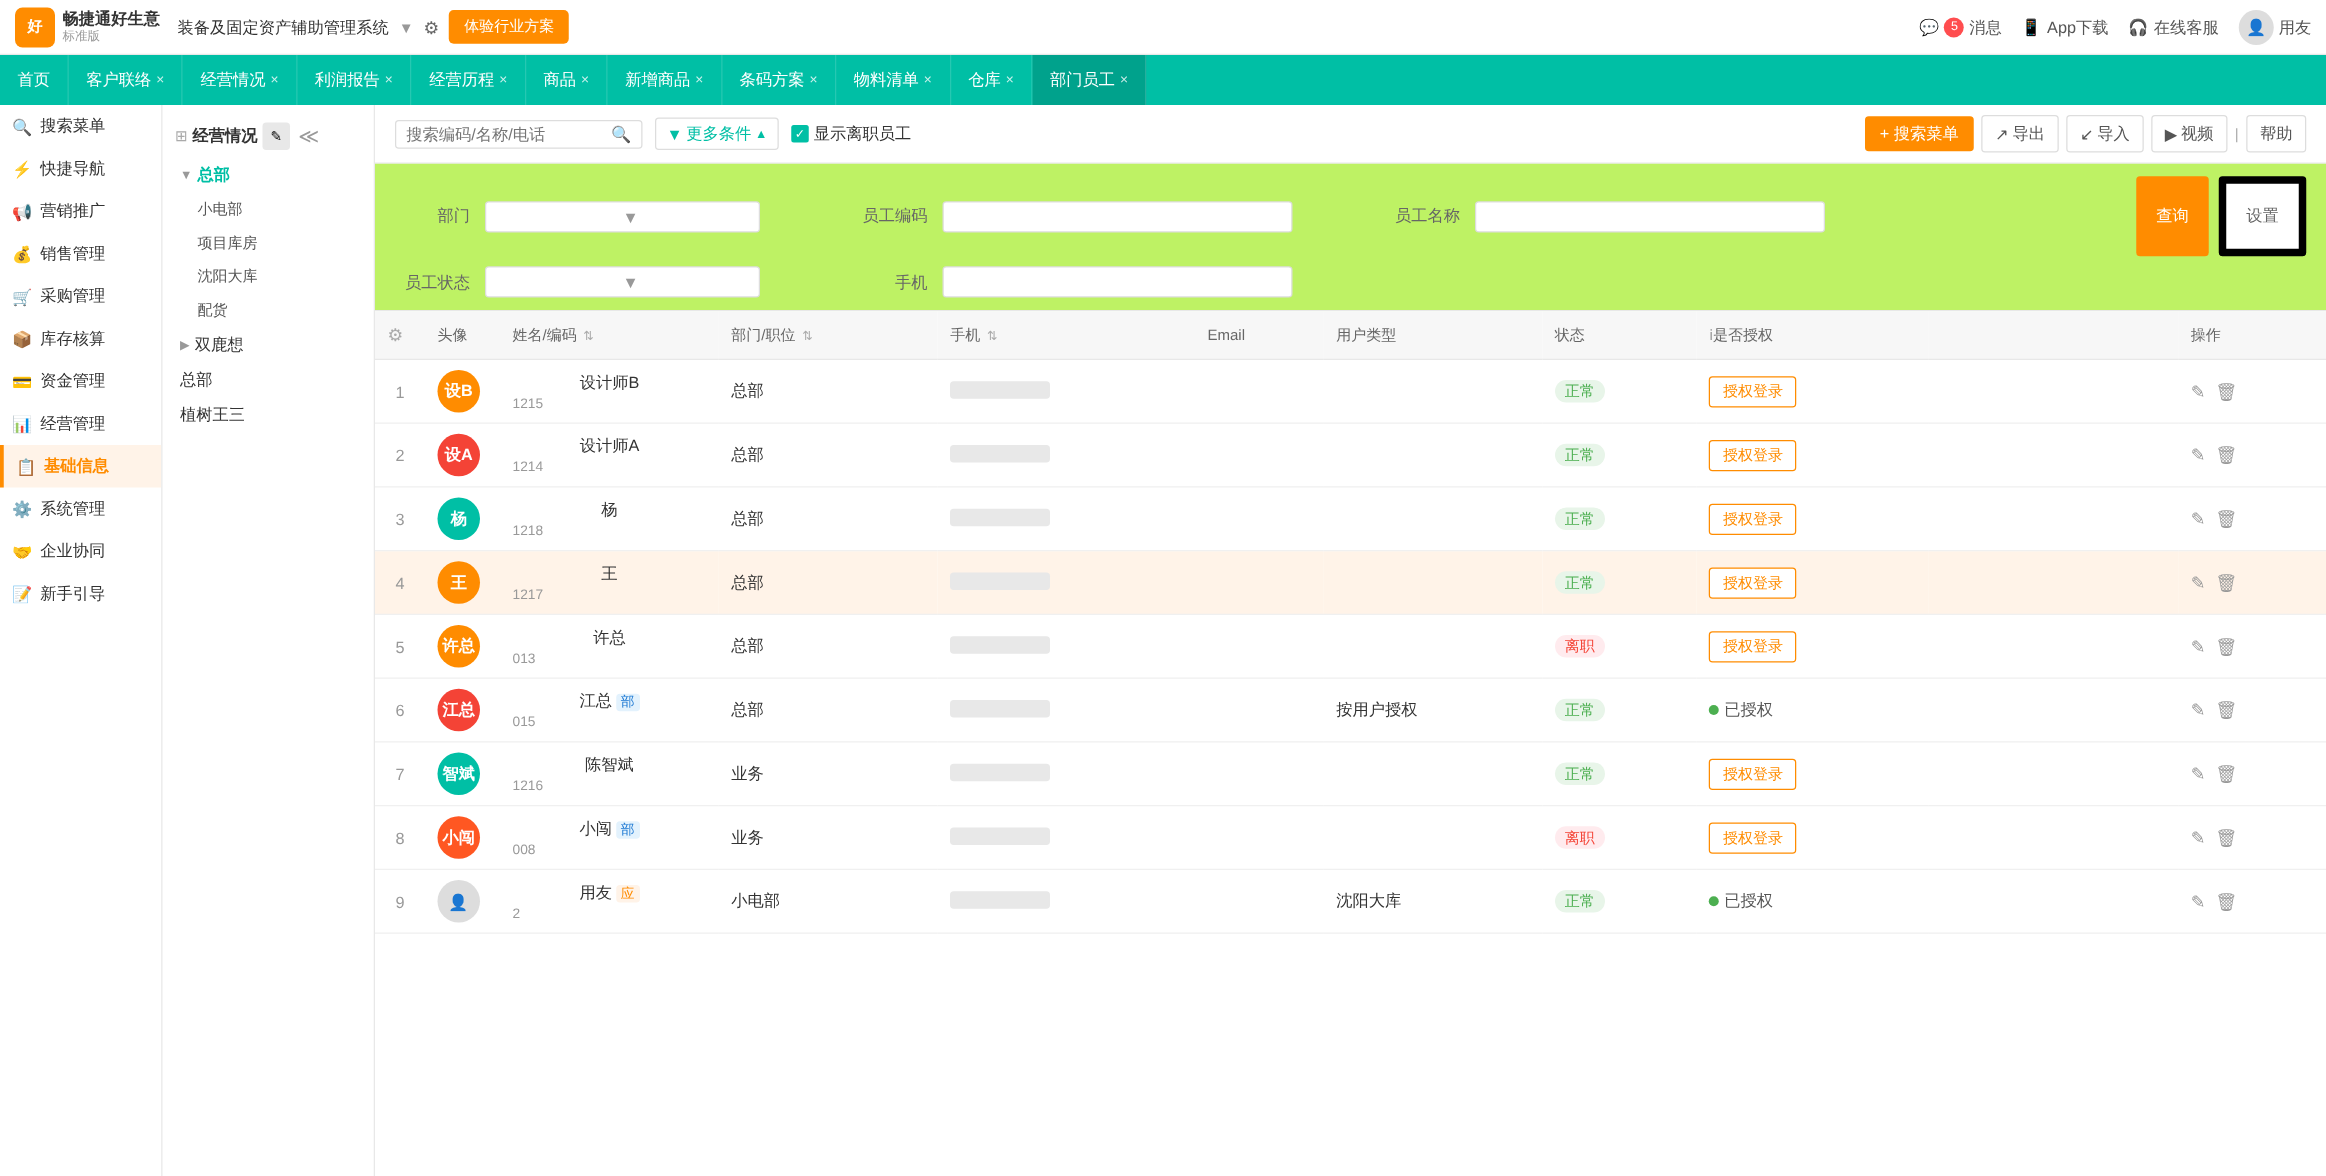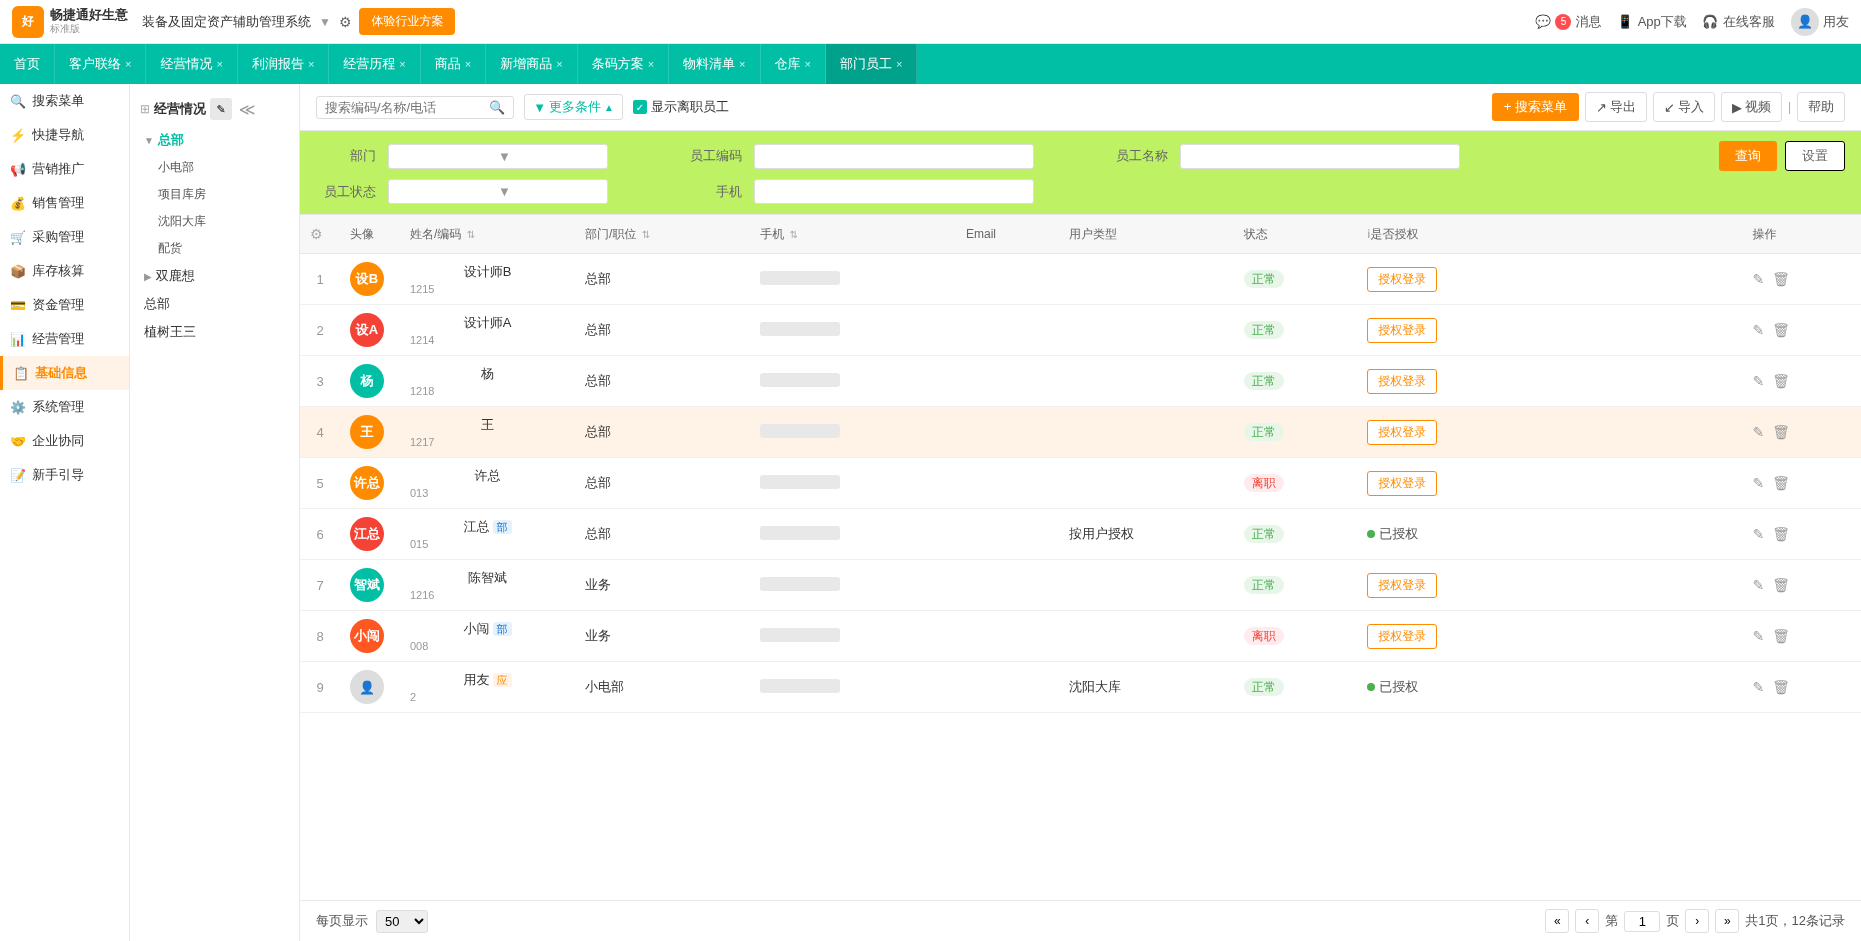--- a/index.html
+++ b/index.html
@@ -56,21 +56,21 @@
     .filter-bar { background: #bef264; border-bottom: 1px solid #e8e8e8; padding: 10px 16px; flex-shrink: 0; }
     .filter-row { display: flex; align-items: center; gap: 12px; margin-bottom: 8px; }
     .filter-row:last-child { margin-bottom: 0; }
     .filter-label { color: #666; font-size: 13px; width: 60px; text-align: right; }
     .filter-select { display: flex; align-items: center; border: 1px solid #ddd; border-radius: 3px; padding: 4px 8px; min-width: 200px; cursor: pointer; background: white; }
     .filter-select span { flex: 1; color: #bbb; font-size: 13px; }
     .filter-select .arrow { color: #999; }
     .filter-input { border: 1px solid #ddd; border-radius: 3px; padding: 4px 8px; min-width: 200px; font-size: 13px; outline: none; }
     .filter-actions { display: flex; gap: 8px; margin-left: auto; }
     .btn-query { background: #ff8c00; color: white; border: none; border-radius: 3px; padding: 5px 16px; font-size: 13px; cursor: pointer; }
-    .btn-set { background: white; color: #666; border: 1px solid #000000; border-radius: 3px; padding: 5px 16px; font-size: 13px; cursor: pointer; }
+    .btn-set { background: white; color: #666; border: 6px solid #000000; border-radius: 3px; padding: 17px 16px; font-size: 13px; cursor: pointer; }
     .search-input-wrapper { display: flex; align-items: center; border: 1px solid #ddd; border-radius: 3px; padding: 3px 8px; gap: 4px; }
     .search-input-wrapper input { border: none; outline: none; font-size: 13px; width: 160px; }
     .filter-more { display: flex; align-items: center; gap: 3px; cursor: pointer; color: #00bfa5; font-size: 13px; padding: 3px 8px; border: 1px solid #ddd; border-radius: 3px; }
     .show-left { display: flex; align-items: center; gap: 4px; cursor: pointer; color: #333; font-size: 13px; }
     .checkbox-icon { width: 14px; height: 14px; background: #00bfa5; border-radius: 2px; display: flex; align-items: center; justify-content: center; color: white; font-size: 10px; }
     .toolbar-right { margin-left: auto; display: flex; align-items: center; gap: 6px; }
     .btn-add { background: #ff8c00; color: white; border: none; border-radius: 3px; padding: 5px 12px; font-size: 13px; cursor: pointer; display: flex; align-items: center; gap: 4px; }
     .btn-outline { background: white; color: #555; border: 1px solid #ddd; border-radius: 3px; padding: 5px 10px; font-size: 12px; cursor: pointer; display: flex; align-items: center; gap: 3px; }
 
     
@@ -582,33 +582,16 @@
       <div class="action-icons">
         <span class="action-icon">✎</span>
         <span class="action-icon">🗑</span>
       </div>
     </td>
   </tr>
             </tbody>
         </table>
       </div>
 
-      <div class="table-footer">
-        <span>每页显示</span>
-        <select class="page-select">
-          <option>50</option>
-          <option>100</option>
-        </select>
-        <div class="page-info">
-          <button class="page-btn">«</button>
-          <button class="page-btn">‹</button>
-          <span>第</span>
-          <input class="page-input" value="1" style="">
-          <span>页</span>
-          <button class="page-btn">›</button>
-          <button class="page-btn">»</button>
-          <span>共1页，12条记录</span>
-        </div>
-      </div>
 
     </div>
   </div>
 </div>
 
 </body></html>

